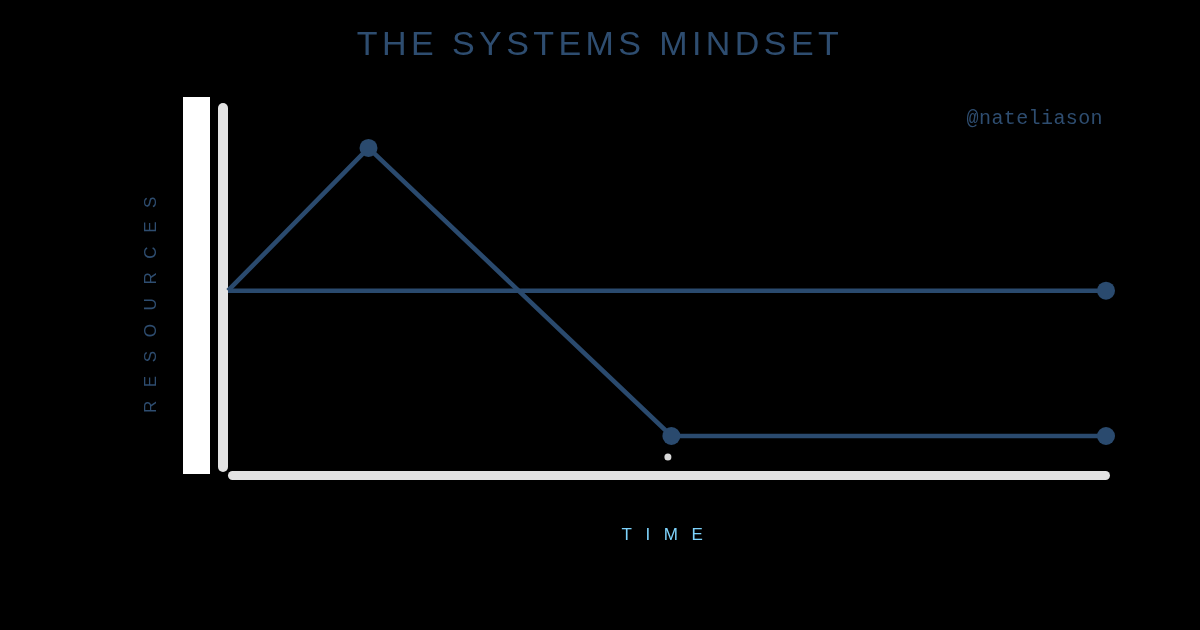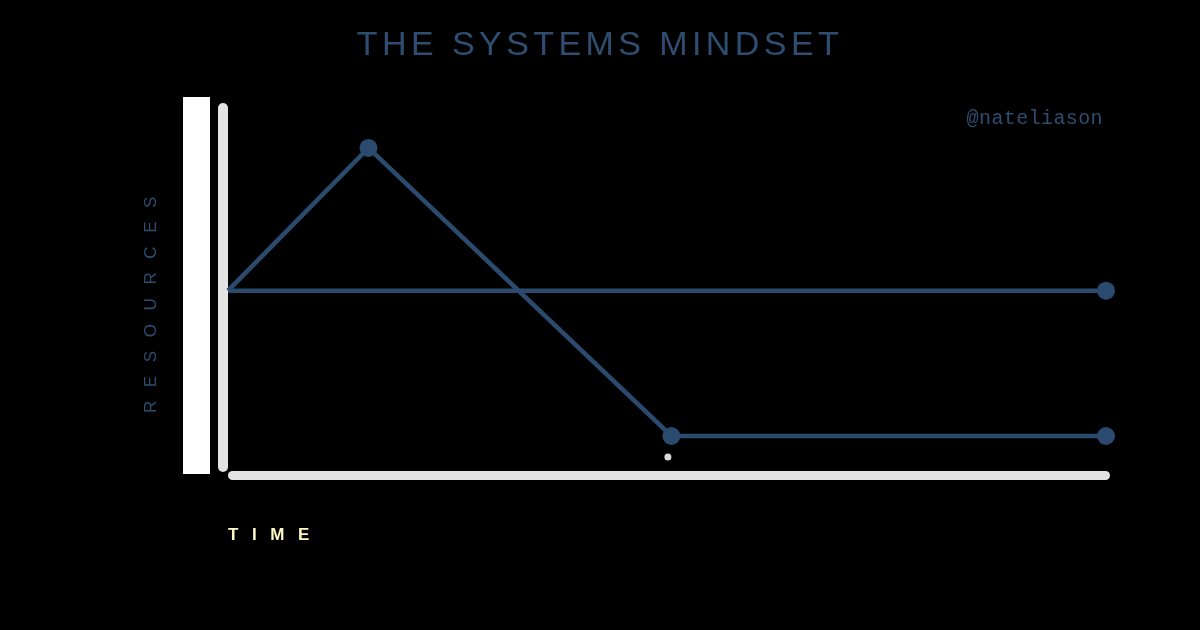--- a/index.html
+++ b/index.html
@@ -38,24 +38,25 @@
     transform-origin: center;
     font-size: 17px;
     font-weight: 500;
     letter-spacing: 0.8em;
     color: #2e4d70;
     white-space: nowrap;
   }
   .xlabel {
     position: absolute;
     left: 228px; top: 525px; width: 882px;
+    text-align: center;
     font-size: 17px;
-    font-weight: 700;
+    font-weight: 400;
     letter-spacing: 0.8em;
-    color: #fef9c3;
+    color: #7dd3fc;
     white-space: nowrap;
   }
   .whitebar {
     position: absolute;
     left: 183px; top: 97px;
     width: 27px; height: 377px;
     background: #ffffff;
   }
   svg.plot {
     position: absolute;

